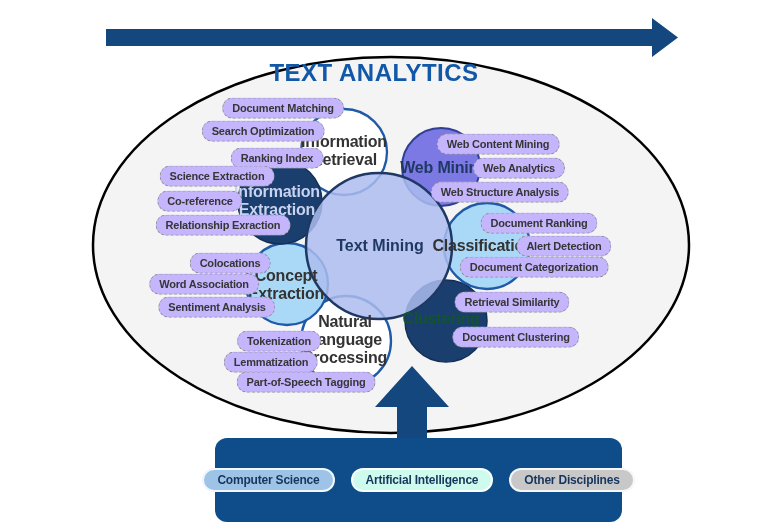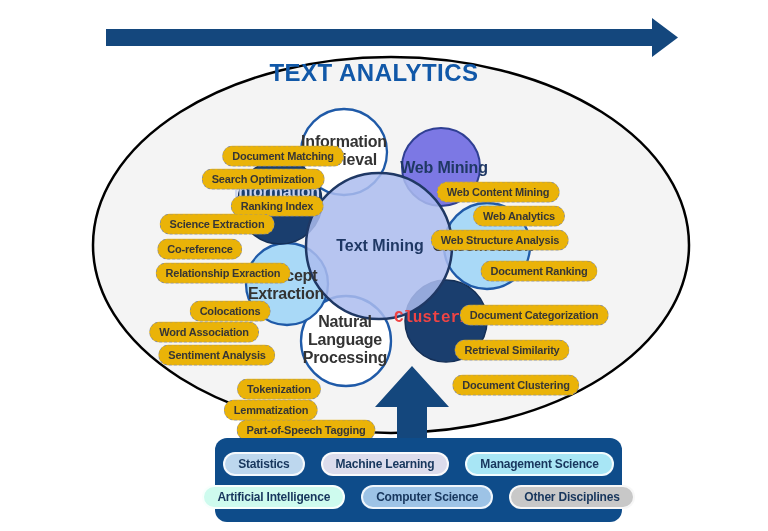--- a/index.html
+++ b/index.html
@@ -13,31 +13,31 @@
     font-size:24px;font-weight:700;color:#1158A8;letter-spacing:.5px;
     white-space:nowrap;z-index:3;
   }
   .node-label{
     position:absolute;transform:translate(-50%,-50%);text-align:center;
     font-size:16px;font-weight:700;line-height:1.12;white-space:pre-line;
     z-index:3;letter-spacing:-.2px;
   }
   .node-label.dark{color:#333333;}
   .node-label.navy{color:#1F3864;}
-  .node-label.lightblue{color:#ef4444;font-family:Liberation Mono, monospace;}
+  .node-label.lightblue{color:#14532d;}
   .node-label.periwinkle{color:#C9D3F0;}
   .center-label{
     position:absolute;left:380px;top:246px;transform:translate(-50%,-50%);
     font-size:16px;font-weight:700;color:#1F3864;white-space:nowrap;z-index:3;
   }
   .bubble{
     position:absolute;transform:translate(-50%,-50%);
-    background:#eab308;border:1.6px dashed #8f8f8f;border-radius:999px;
+    background:#c4b5fd;border:1.6px dashed #8f8f8f;border-radius:999px;
     padding:2px 9px;font-size:11px;font-weight:700;color:#363636;
-    white-space:nowrap;z-index:4;letter-spacing:-.2px;line-height:1.35;margin-top:48px;
+    white-space:nowrap;z-index:4;letter-spacing:-.2px;line-height:1.35;
   }
   .foundation{
     position:absolute;left:215px;top:438px;width:407px;height:84px;
     background:#0E4C8A;border-radius:12px;display:flex;flex-direction:column;
     align-items:center;justify-content:center;gap:9px;z-index:5;
   }
   .pill-row{display:flex;gap:16px;}
   .pill{
     border-radius:999px;padding:3px 13px;font-size:12px;font-weight:700;
     color:#17365D;border:2px solid rgba(255,255,255,.85);white-space:nowrap;
@@ -103,32 +103,28 @@
   <div class="bubble" style="left:217px;top:307px">Sentiment Analysis</div>
 
   <div class="bubble" style="left:279px;top:341px">Tokenization</div>
   <div class="bubble" style="left:271px;top:362px">Lemmatization</div>
   <div class="bubble" style="left:306px;top:382px">Part-of-Speech Tagging</div>
 
   <div class="bubble" style="left:512px;top:302px">Retrieval Similarity</div>
   <div class="bubble" style="left:539px;top:223px">Document Ranking</div>
 
   <div class="bubble" style="left:516px;top:337px">Document Clustering</div>
+  <div class="bubble" style="left:564px;top:246px">Alert Detection</div>
   <div class="bubble" style="left:534px;top:267px">Document Categorization</div>
 
   <div class="bubble" style="left:498px;top:144px">Web Content Mining</div>
   <div class="bubble" style="left:519px;top:168px">Web Analytics</div>
   <div class="bubble" style="left:500px;top:192px">Web Structure Analysis</div>
 
   <div class="foundation">
     <div class="pill-row">
-      <div class="pill c-statistics">Statistics</div>
-      <div class="pill c-ml">Machine Learning</div>
-      <div class="pill c-ms">Management Science</div>
-    </div>
-    <div class="pill-row">
+      <div class="pill c-cs">Computer Science</div>
       <div class="pill c-ai">Artificial Intelligence</div>
-      <div class="pill c-cs">Computer Science</div>
       <div class="pill c-other">Other Disciplines</div>
     </div>
   </div>
 
 </div>
 
 </body></html>

